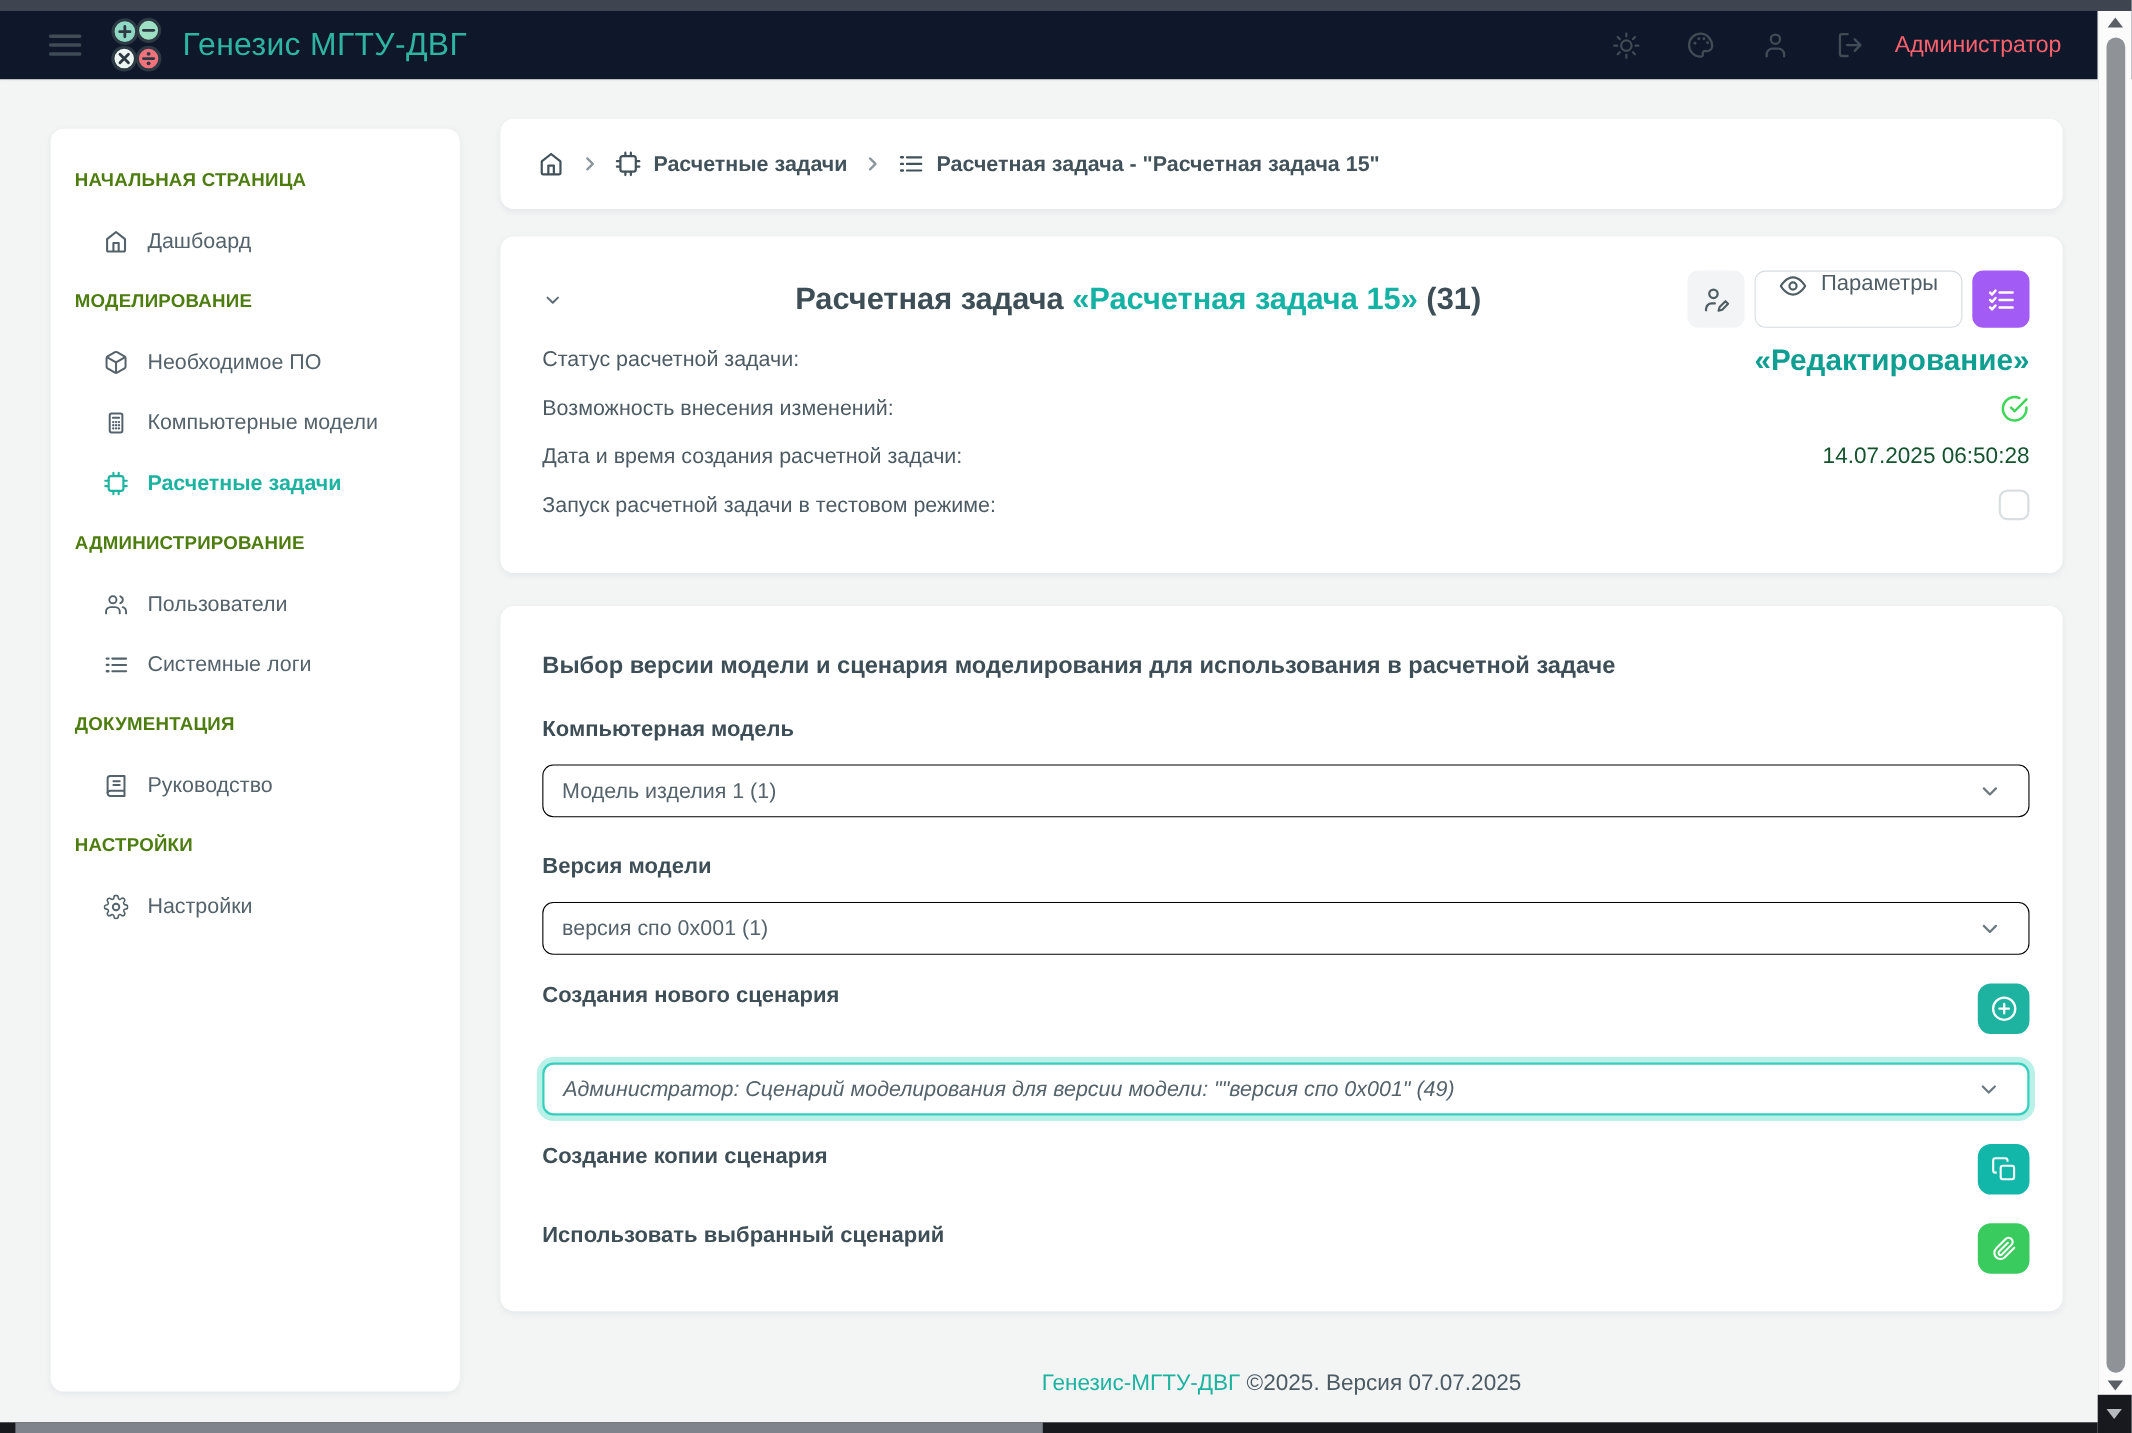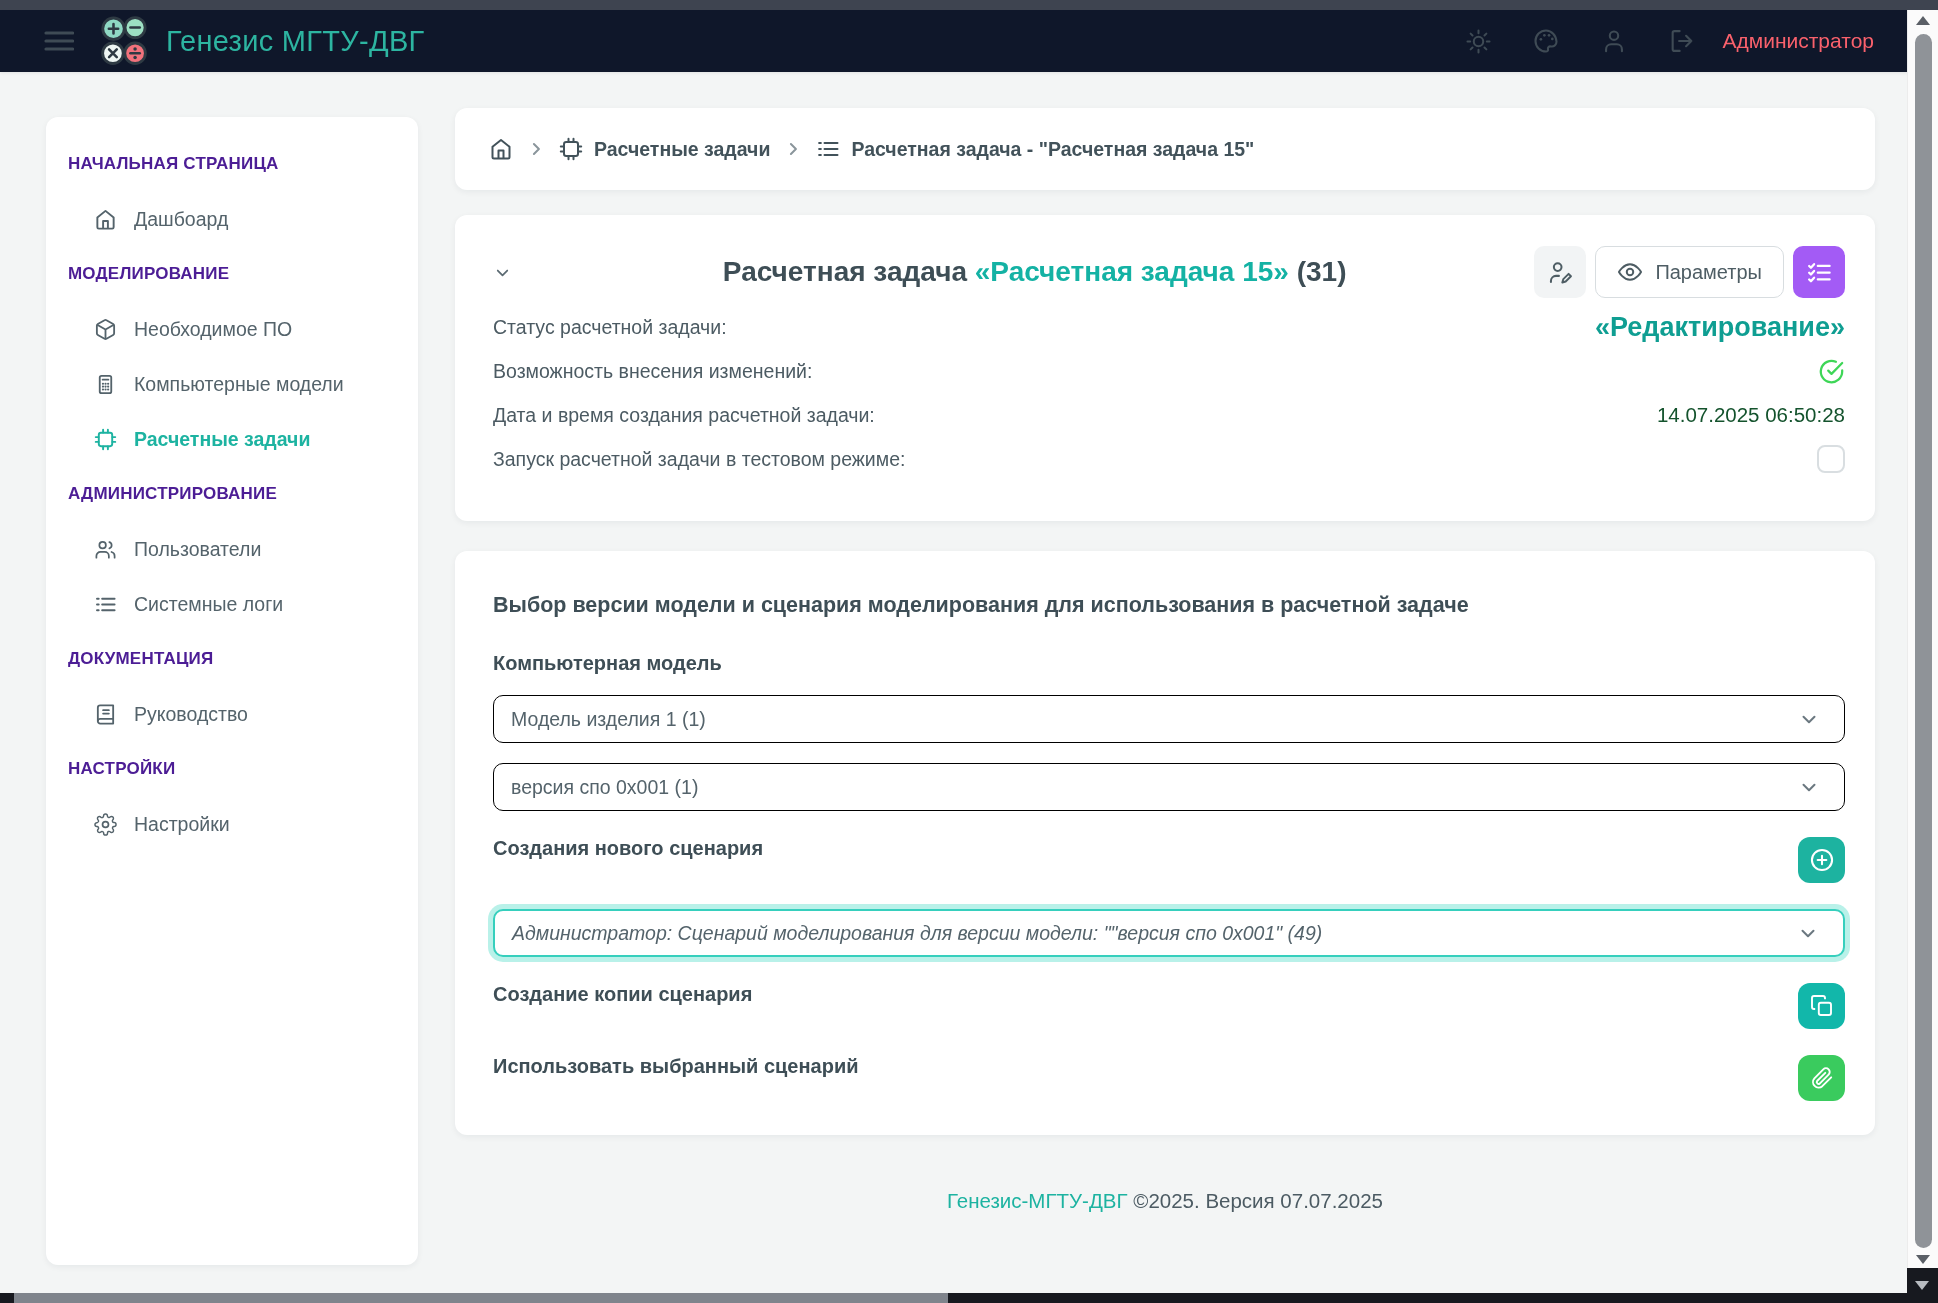--- a/index.html
+++ b/index.html
@@ -23,21 +23,21 @@
   .icon-btn { background:none; border:none; cursor:pointer; display:flex; align-items:center; justify-content:center; color:#3f4b55; }
   .burger { margin-right:22px; }
   .logo { margin-right:14px; display:flex; }
   .app-title { font-size:29px; color:#2db5a1; letter-spacing:.3px; }
   .header-spacer { flex:1; }
   .header-actions { display:flex; align-items:center; gap:40px; margin-right:26px; }
   .user-role { font-size:21px; color:#f9616c; cursor:pointer; }
 
   
   .sidebar { position:absolute; left:46px; top:117px; width:372px; height:1148px; background:#fff; border-radius:12px; box-shadow:0 2px 6px rgba(20,40,50,.06); padding-top:36px; }
-  .nav-section-title { height:22px; margin-top:33px; padding-left:22px; font-size:17px; font-weight:bold; color:#4c1d95; letter-spacing:.2px; display:flex; align-items:center; }
+  .nav-section-title { height:22px; margin-top:33px; padding-left:22px; font-size:17px; font-weight:bold; color:#4d7c0f; letter-spacing:.2px; display:flex; align-items:center; }
   .nav-section-title:first-child { margin-top:0; }
   .nav-item { height:22px; margin-top:33px; padding-left:48px; display:flex; align-items:center; gap:17px; font-size:19.5px; color:#54636b; cursor:pointer; }
   .nav-item svg { flex:none; color:#54636b; }
   .nav-item.active, .nav-item.active svg { color:#1db3a1; }
   .nav-item.active { font-weight:bold; }
 
   
   .main { position:absolute; left:455px; top:70px; width:1420px; }
   .card { background:#fff; border-radius:12px; box-shadow:0 2px 6px rgba(20,40,50,.06); }
 
@@ -49,21 +49,21 @@
 
   
   .task-card { margin-top:25px; padding:26px 30px 42px 38px; }
   .title-row { display:flex; align-items:center; height:62px; }
   .collapse-btn { width:42px; display:flex; justify-content:flex-start; color:#5b6a72; }
   .task-title { flex:1; text-align:center; font-size:28px; font-weight:bold; color:#3e4e56; }
   .task-title .hl { color:#14b2a4; }
   .title-buttons { display:flex; align-items:center; gap:9px; }
   .btn-sq { width:52px; height:52px; border-radius:10px; border:none; display:flex; align-items:center; justify-content:center; cursor:pointer; }
   .btn-gray { background:#f2f4f5; color:#4e5d64; }
-  .btn-outline { height:52px; border-radius:10px; border:1px solid #d8dde0; background:#fff; display:flex; align-items:center; gap:12px; padding:0 21px; font-size:20px; color:#4e5d64; cursor:pointer; }
+  .btn-outline { height:52px; border-radius:10px; border:1px solid #d8dde0; background:#fff; display:flex; align-items:flex-start; gap:12px; padding:0 21px; font-size:20px; color:#4e5d64; cursor:pointer; }
   .btn-purple { background:#a35bf5; color:#fff; }
 
   .info-row { display:flex; justify-content:space-between; align-items:center; min-height:40px; margin-top:4px; }
   .info-row:first-of-type { margin-top:14px; min-height:44px; }
   .info-label { font-size:19.5px; color:#4c5b63; }
   .status-value { font-size:27px; font-weight:bold; color:#0f9e92; }
   .date-value { font-size:20.5px; font-weight:normal; color:#14532d; }
   .check-ok { color:#3ed657; display:flex; }
   .checkbox { width:28px; height:28px; border:2px solid #d9dee1; border-radius:8px; background:#fff; cursor:pointer; }
 
@@ -382,20 +382,21 @@
       <div class="field-label">Компьютерная модель</div>
       <div class="select">
         <span>Модель изделия 1 (1)</span>
         <span class="chev">
             <svg width="22" height="22" viewBox="0 0 24 24">
               <use href="#i-chev-down"></use>
             </svg>
           </span>
       </div>
 
+      <div class="field-label">Версия модели</div>
       <div class="select">
         <span>версия спо 0x001 (1)</span>
         <span class="chev">
             <svg width="22" height="22" viewBox="0 0 24 24">
               <use href="#i-chev-down"></use>
             </svg>
           </span>
       </div>
 
       <div class="label-row">

